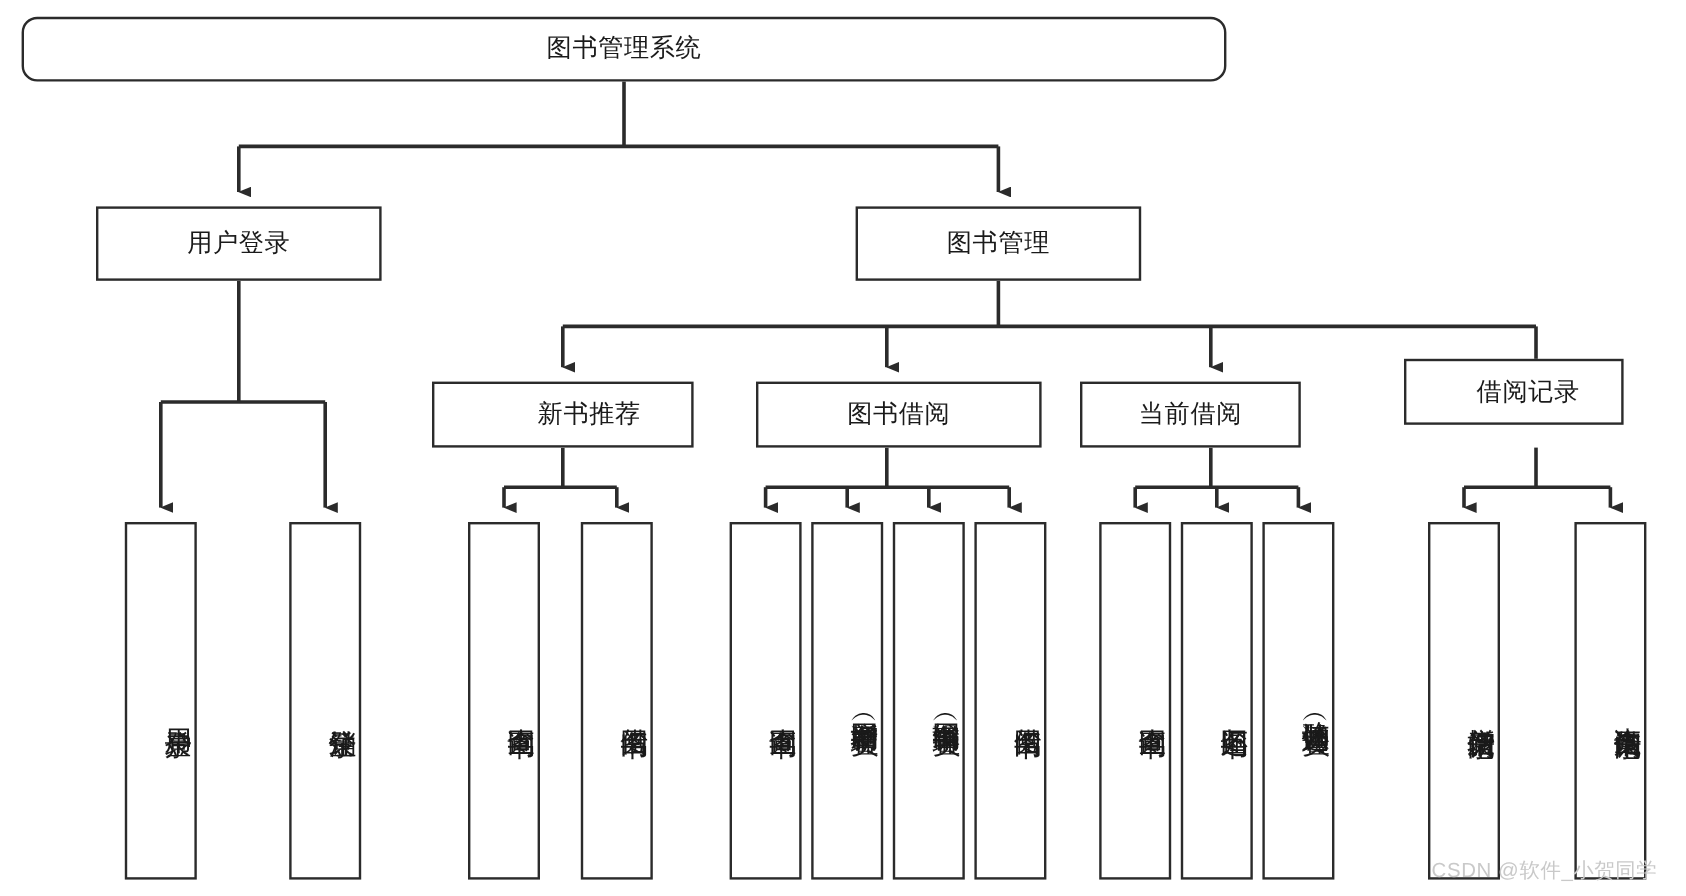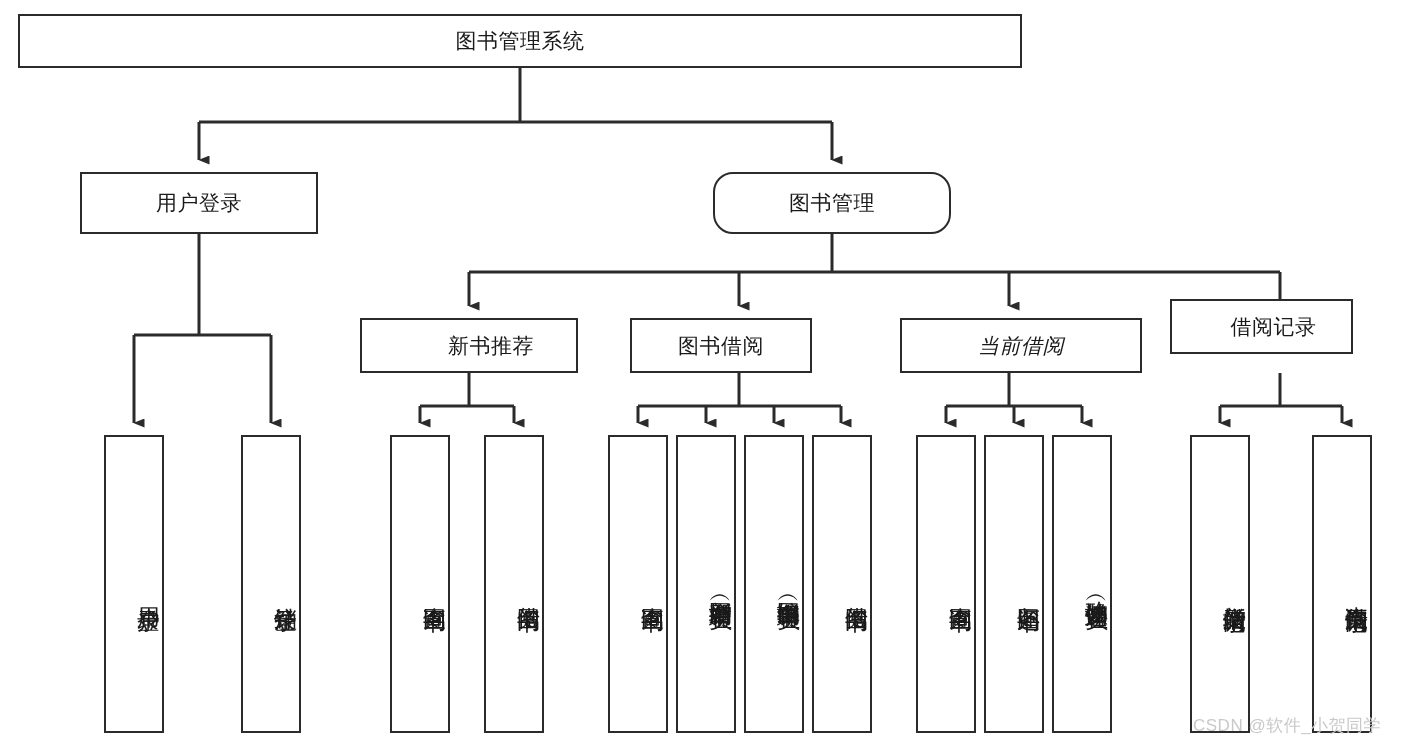--- a/index.html
+++ b/index.html
@@ -36,20 +36,21 @@
     justify-content: center;
     color: #1a1a1a;
   }
   .node-h {
     font-size: 21px;
     letter-spacing: 0.5px;
     line-height: 1.2;
   }
   .node-root {
     font-size: 21px;
+    border-radius: 13px;
   }
   .node-v {
     writing-mode: vertical-rl;
     text-orientation: upright;
     font-size: 23px;
     line-height: 1.16;
     letter-spacing: 1px;
     align-items: flex-start;
     justify-content: center;
     padding-top: 14px;
@@ -124,31 +125,31 @@
     </g>
   </svg>
 
   <div class="node node-h node-root" style="left:18px; top:14px; width:1004px; height:54px;">
     <span>图书管理系统</span>
   </div>
 
   <div class="node node-h" style="left:80px; top:172px; width:238px; height:62px;">
     <span>用户登录</span>
   </div>
-  <div class="node node-h" style="left:713px; top:172px; width:238px; height:62px;border-radius:20px;">
+  <div class="node node-h" style="left:713px; top:172px; width:238px; height:62px;">
     <span>图书管理</span>
   </div>
 
   <div class="node node-h" style="left:360px; top:318px; width:218px; height:55px;padding-left:44px;">
     <span>新书推荐</span>
   </div>
-  <div class="node node-h" style="left:630px; top:318px; width:182px; height:55px;">
+  <div class="node node-h" style="left:630px; top:318px; width:238px; height:55px;">
     <span>图书借阅</span>
   </div>
-  <div class="node node-h" style="left:900px; top:318px; width:242px; height:55px;font-style:italic;">
+  <div class="node node-h" style="left:900px; top:318px; width:184px; height:55px;">
     <span>当前借阅</span>
   </div>
   <div class="node node-h" style="left:1170px; top:299px; width:183px; height:55px;padding-left:24px;">
     <span>借阅记录</span>
   </div>
 
   <div class="node node-v" style="left:104px; top:435px; width:60px; height:298px;">
     <span>用户登录</span>
   </div>
   <div class="node node-v" style="left:241px; top:435px; width:60px; height:298px;">

